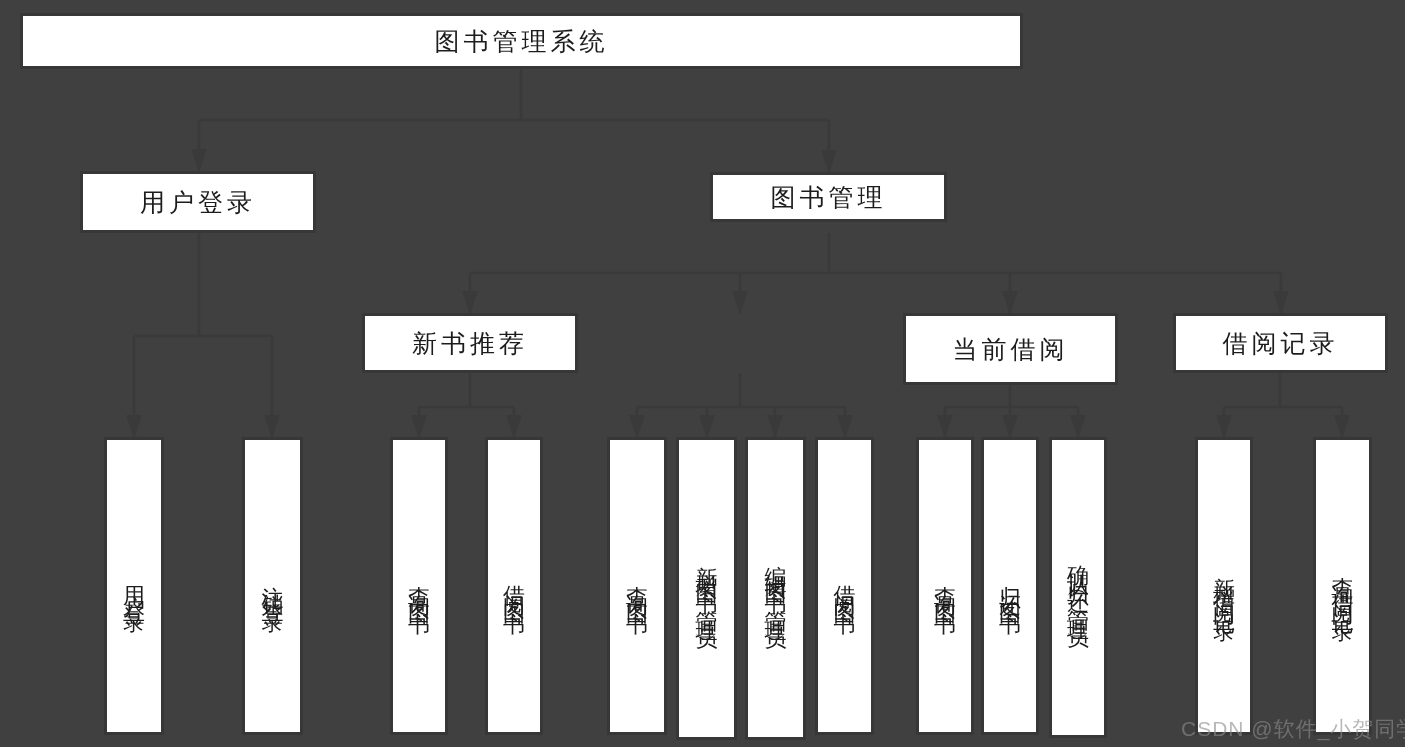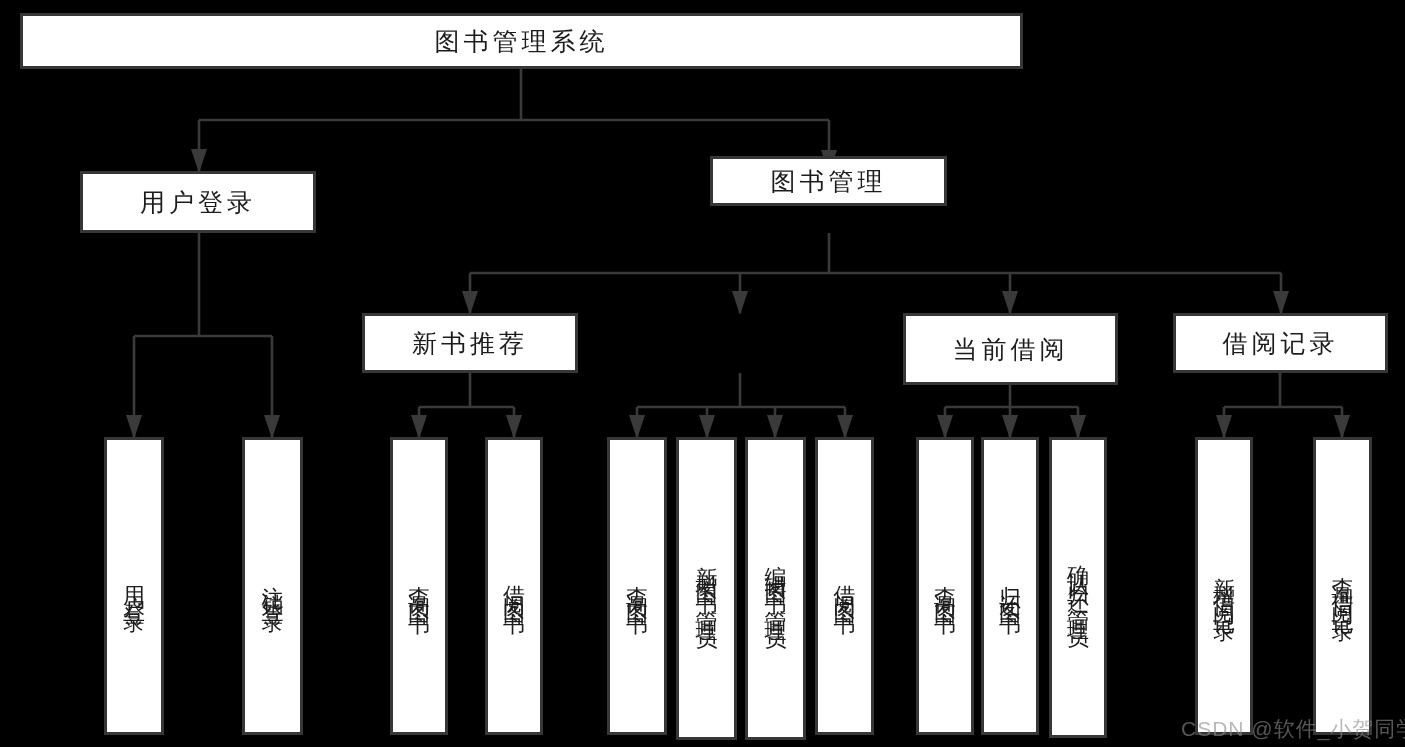--- a/index.html
+++ b/index.html
@@ -1,17 +1,17 @@
 <!DOCTYPE html>
 <html><head>
 <meta charset="utf-8">
 <style>
   html,body{margin:0;padding:0;background:#ffffff;}
   .stage{
-    position:relative;width:1405px;height:747px;background:#000000;overflow:hidden;
+    position:relative;width:1405px;height:747px;background:#404040;overflow:hidden;
     font-family:"Liberation Sans","DejaVu Sans",sans-serif;
     text-align:right;
   }
   .wires{position:absolute;left:0;top:0;width:1405px;height:747px;z-index:1;}
   .wire{fill:none;stroke:#3a3a3a;stroke-width:2.6;}
   .arrow{fill:#3a3a3a;stroke:none;}
   .box{
     position:absolute;box-sizing:border-box;z-index:2;
     border:3px solid #373737;background:#ffffff;
     display:flex;align-items:center;justify-content:center;
@@ -58,21 +58,21 @@
     <path class="arrow" d="M945,439 l-8,-24 h16 z"></path>
     <path class="arrow" d="M1010,439 l-8,-24 h16 z"></path>
     <path class="arrow" d="M1078,439 l-8,-24 h16 z"></path>
     <path class="arrow" d="M1224,439 l-8,-24 h16 z"></path>
     <path class="arrow" d="M1342,439 l-8,-24 h16 z"></path>
   </svg>
 
   <div class="box" style="left:20px;top:13px;width:1003px;height:56px;">图书管理系统</div>
 
   <div class="box" style="left:80px;top:171px;width:236px;height:62px;">用户登录</div>
-  <div class="box" style="left:710px;top:156px;width:237px;height:50px;">图书管理</div>
+  <div class="box" style="left:710px;top:172px;width:237px;height:50px;">图书管理</div>
 
   <div class="box" style="left:362px;top:313px;width:216px;height:60px;">新书推荐</div>
   <div class="box" style="left:903px;top:313px;width:215px;height:72px;">当前借阅</div>
   <div class="box" style="left:1173px;top:313px;width:215px;height:60px;">借阅记录</div>
 
   <div class="box vbox" style="left:104px;top:437px;width:60px;height:298px;">
     <span class="vtext">用户登录</span>
   </div>
   <div class="box vbox" style="left:242px;top:437px;width:61px;height:298px;">
     <span class="vtext">注销登录</span>

